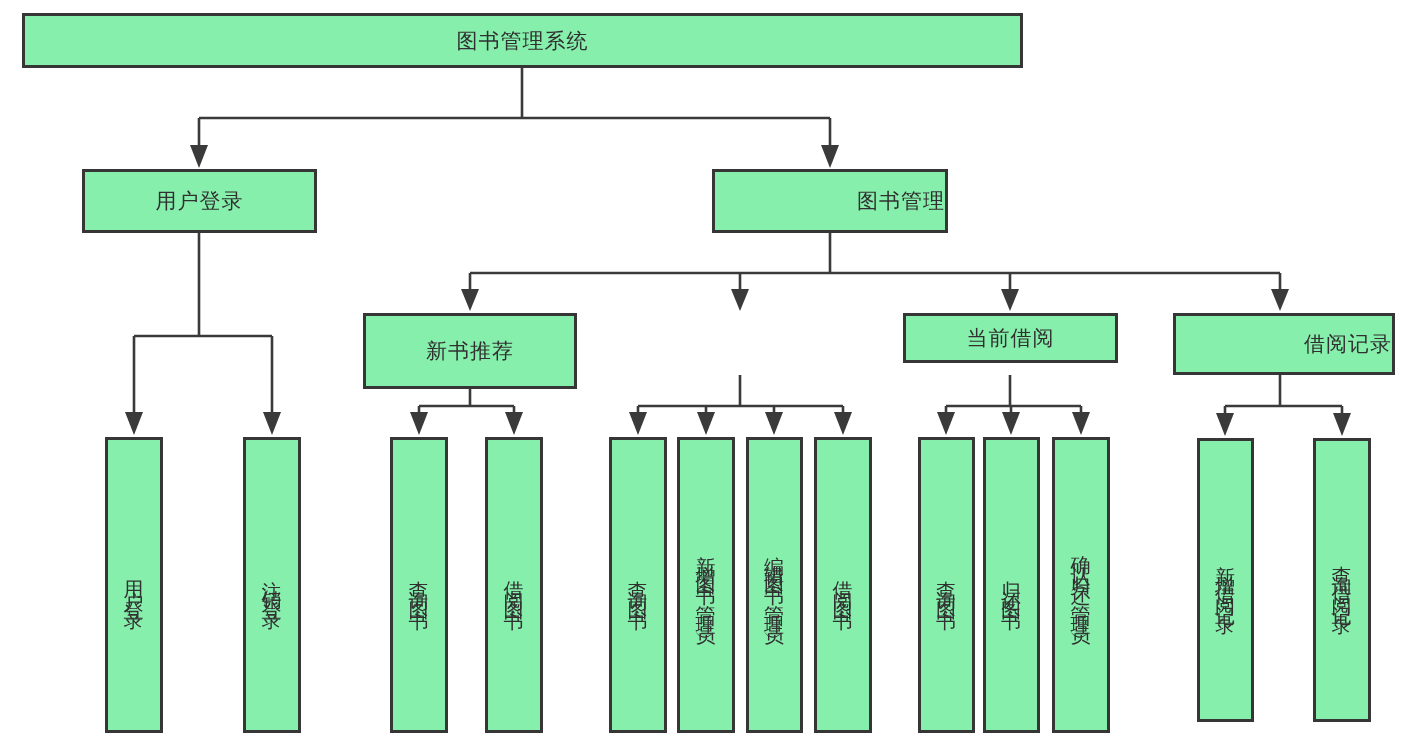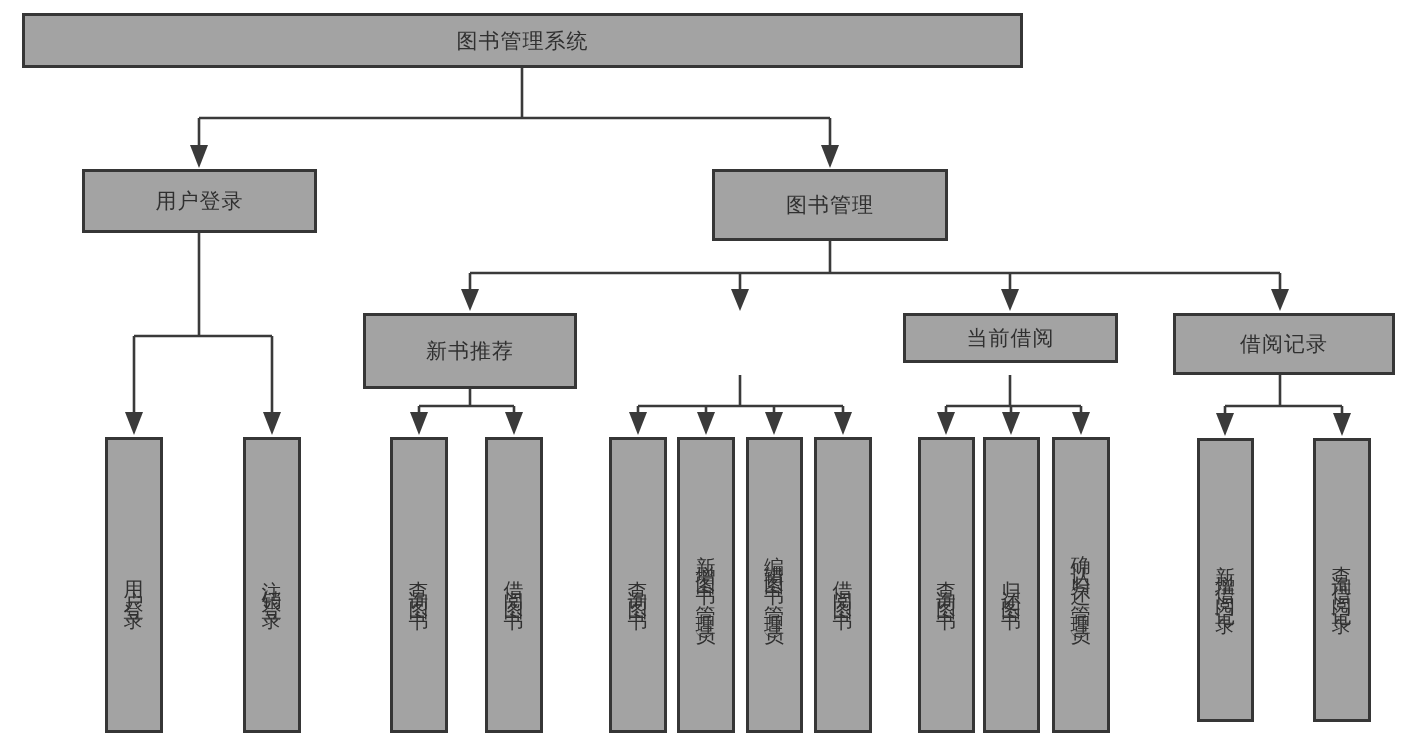--- a/index.html
+++ b/index.html
@@ -16,21 +16,21 @@
     left: 0; top: 0;
     width: 1405px; height: 747px;
     z-index: 1;
   }
   .connector-layer line { stroke: #3a3a3a; stroke-width: 2.6; }
   .connector-layer polygon { fill: #3a3a3a; }
   .node {
     position: absolute;
     box-sizing: border-box;
     border: 3px solid #363636;
-    background: #a3a3a3;
+    background: #86efac;
     display: flex;
     align-items: center;
     justify-content: center;
     color: #303030;
     z-index: 2;
   }
   .h-node { font-size: 21px; letter-spacing: 1px; }
   .v-node span {
     writing-mode: vertical-rl;
     text-orientation: mixed;
@@ -132,31 +132,31 @@
     </g>
   </svg>
 
   <div class="node h-node" style="left:22px; top:13px; width:1001px; height:55px;">
     <span>图书管理系统</span>
   </div>
 
   <div class="node h-node" style="left:82px; top:169px; width:235px; height:64px;">
     <span>用户登录</span>
   </div>
-  <div class="node h-node" style="left:712px; top:169px; width:236px; height:72px;">
+  <div class="node h-node" style="left:712px; top:169px; width:236px; height:64px;justify-content:flex-end;">
     <span>图书管理</span>
   </div>
 
   <div class="node h-node" style="left:363px; top:313px; width:214px; height:76px;">
     <span>新书推荐</span>
   </div>
   <div class="node h-node" style="left:903px; top:313px; width:215px; height:50px;">
     <span>当前借阅</span>
   </div>
-  <div class="node h-node" style="left:1173px; top:313px; width:222px; height:62px;">
+  <div class="node h-node" style="left:1173px; top:313px; width:222px; height:62px;justify-content:flex-end;">
     <span>借阅记录</span>
   </div>
 
   <div class="node v-node" style="left:105px; top:437px; width:58px; height:296px;">
     <span>用户登录</span>
   </div>
   <div class="node v-node" style="left:243px; top:437px; width:58px; height:296px;">
     <span>注销登录</span>
   </div>
 

